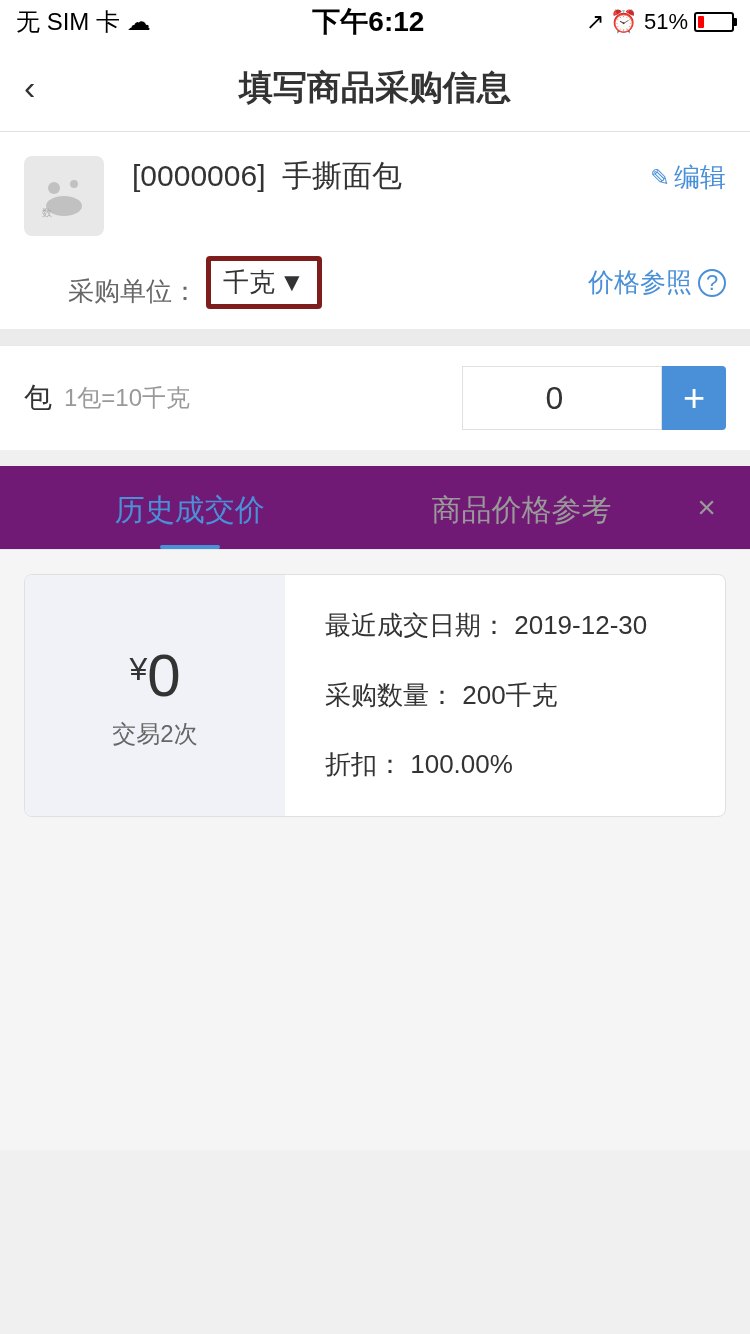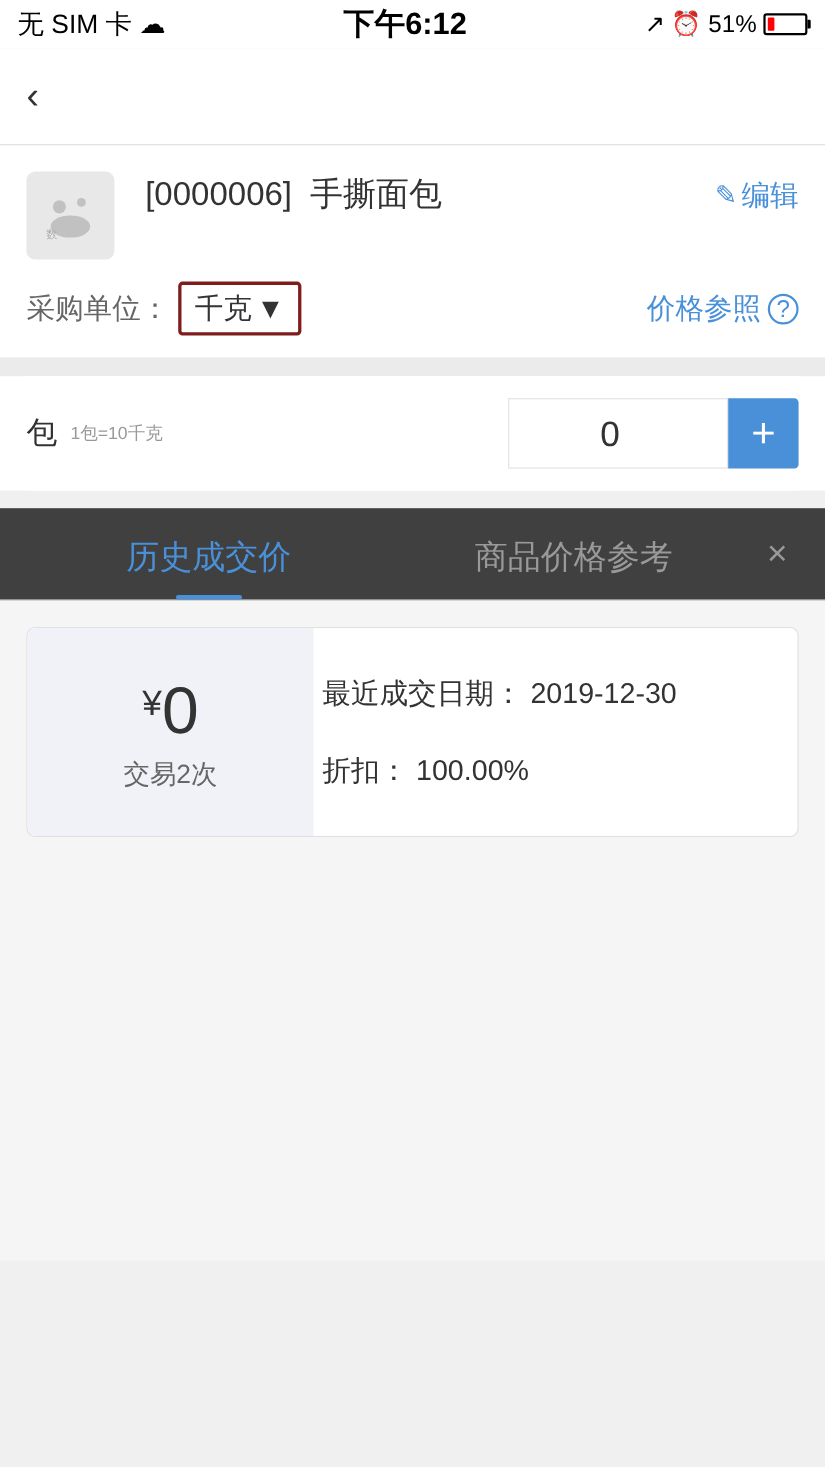--- a/index.html
+++ b/index.html
@@ -148,25 +148,26 @@
     .product-unit-row {
       display: flex;
       align-items: center;
       justify-content: space-between;
       margin-top: 8px;
     }
     .unit-label {
       font-size: 26px;
       color: #666;
       display: flex;
-      align-items: center;
+      align-items: flex-end;
       gap: 8px;
+      margin-left: 44px;
     }
     .unit-select {
-      border: 3px solid #7f1d1d;
+      border: 5px solid #7f1d1d;
       border-radius: 4px;
       padding: 4px 12px;
       font-size: 26px;
       color: #333;
       background: #fff;
       display: inline-flex;
       align-items: center;
       gap: 4px;
     }
     .price-ref {
@@ -199,21 +200,21 @@
       display: flex;
       align-items: center;
       gap: 12px;
     }
     .unit-badge {
       font-size: 28px;
       font-weight: 500;
       color: #333;
     }
     .unit-sub {
-      font-size: 16px;
+      font-size: 24px;
       color: #999;
     }
     .quantity-right {
       display: flex;
       align-items: center;
       gap: 0;
     }
     .quantity-input {
       width: 200px;
       height: 64px;
@@ -233,21 +234,21 @@
       display: flex;
       align-items: center;
       justify-content: center;
       cursor: pointer;
       border-radius: 0 4px 4px 0;
     }
 
     
     .tabs-container {
       width: 750px;
-      background: #404040;
+      background: #701a75;
       border-bottom: 1px solid #e8e8e8;
       display: flex;
       align-items: center;
       padding: 0 24px;
       margin-top: 16px;
     }
     .tab-item {
       flex: 1;
       text-align: center;
       padding: 24px 0 18px 0;
@@ -317,21 +318,21 @@
       font-size: 60px;
       font-weight: 400;
     }
     .deal-count {
       font-size: 24px;
       color: #666;
       margin-top: 8px;
     }
     .deal-right {
       flex: 1;
-      padding: 30px 8px;
+      padding: 30px 40px;
       display: flex;
       flex-direction: column;
       justify-content: center;
       gap: 28px;
     }
     .deal-info-row {
       font-size: 26px;
       color: #333;
       line-height: 1.6;
     }
@@ -351,20 +352,21 @@
     <div class="battery">
       <div class="battery-body">
         <div class="battery-fill"></div>
       </div>
     </div>
   </div>
 </div>
 
 <div class="nav-bar">
   <div class="nav-back">‹</div>
+  <div class="nav-title">填写商品采购信息</div>
 </div>
 
 <div class="product-card">
   <div class="product-header">
     <div class="product-left">
       <div class="product-icon">
         <svg viewBox="0 0 60 60" fill="none" xmlns="http://www.w3.org/2000/svg">
           <circle cx="20" cy="22" r="6" fill="#888"></circle>
           <circle cx="40" cy="18" r="4" fill="#888"></circle>
           <ellipse cx="30" cy="40" rx="18" ry="10" fill="#888"></ellipse>
@@ -425,18 +427,22 @@
         <span class="amount">0</span>
       </div>
       <div class="deal-count">交易2次</div>
     </div>
     <div class="deal-right">
       <div class="deal-info-row">
         <span>最近成交日期：</span>
         <span>2019-12-30</span>
       </div>
       <div class="deal-info-row">
+        <span>采购数量：</span>
+        <span>200千克</span>
+      </div>
+      <div class="deal-info-row">
         <span>折扣：</span>
         <span>100.00%</span>
       </div>
     </div>
   </div>
 </div>
 
 </body></html>

